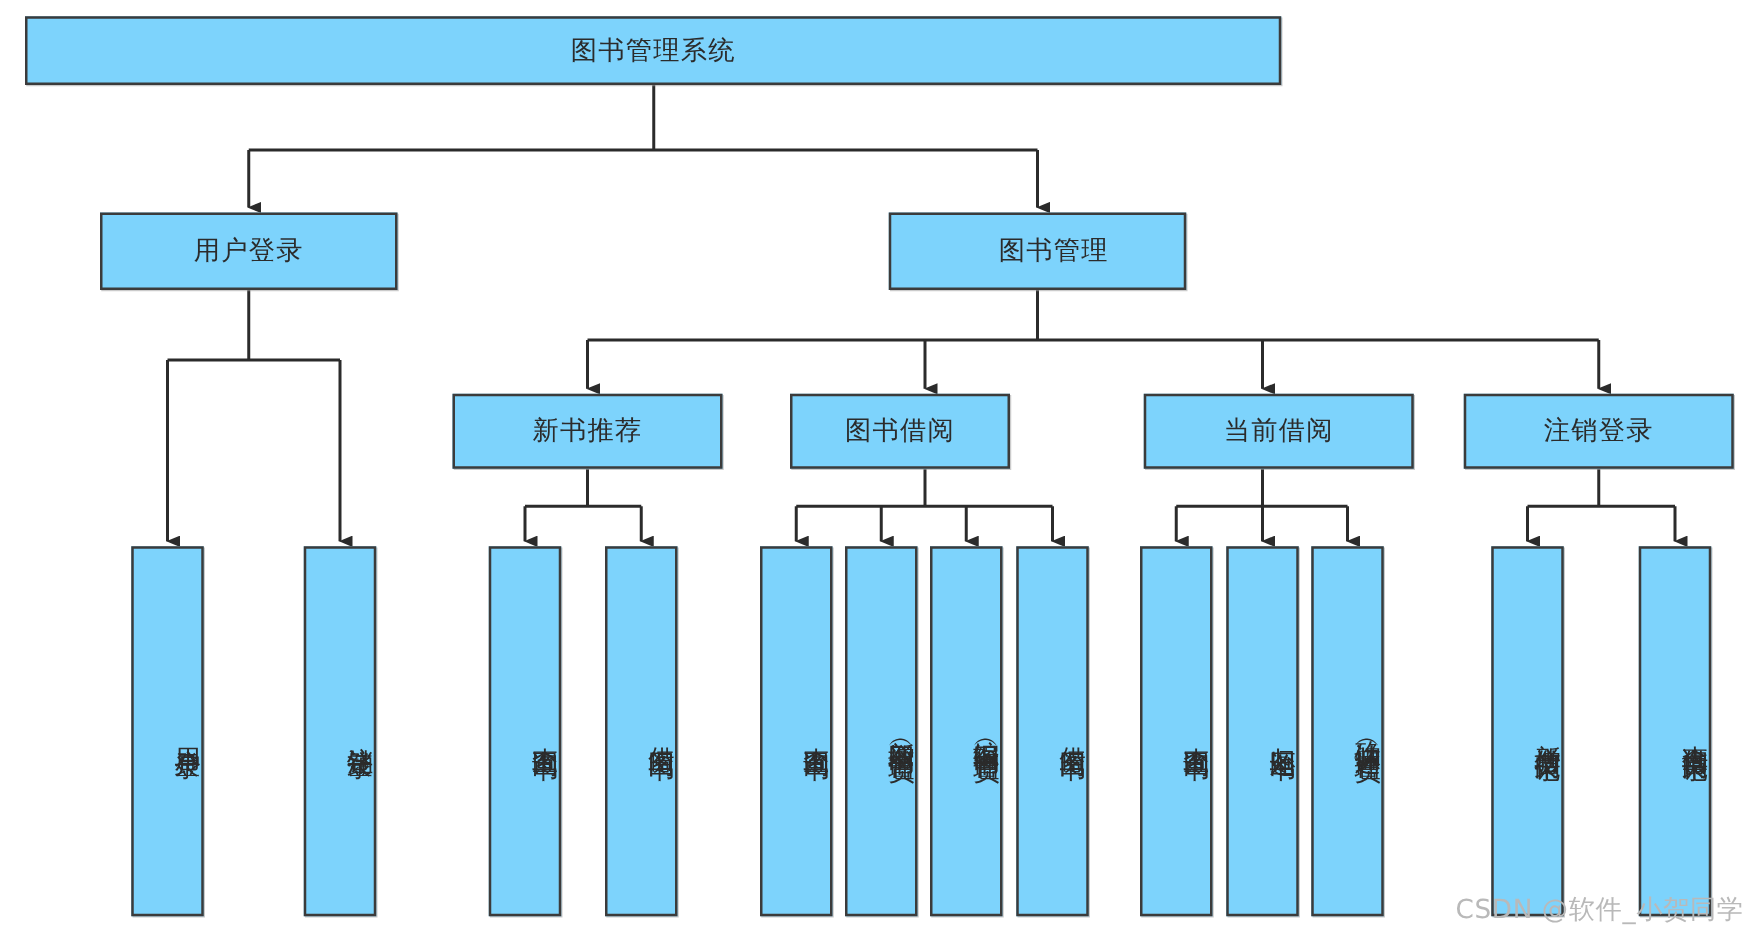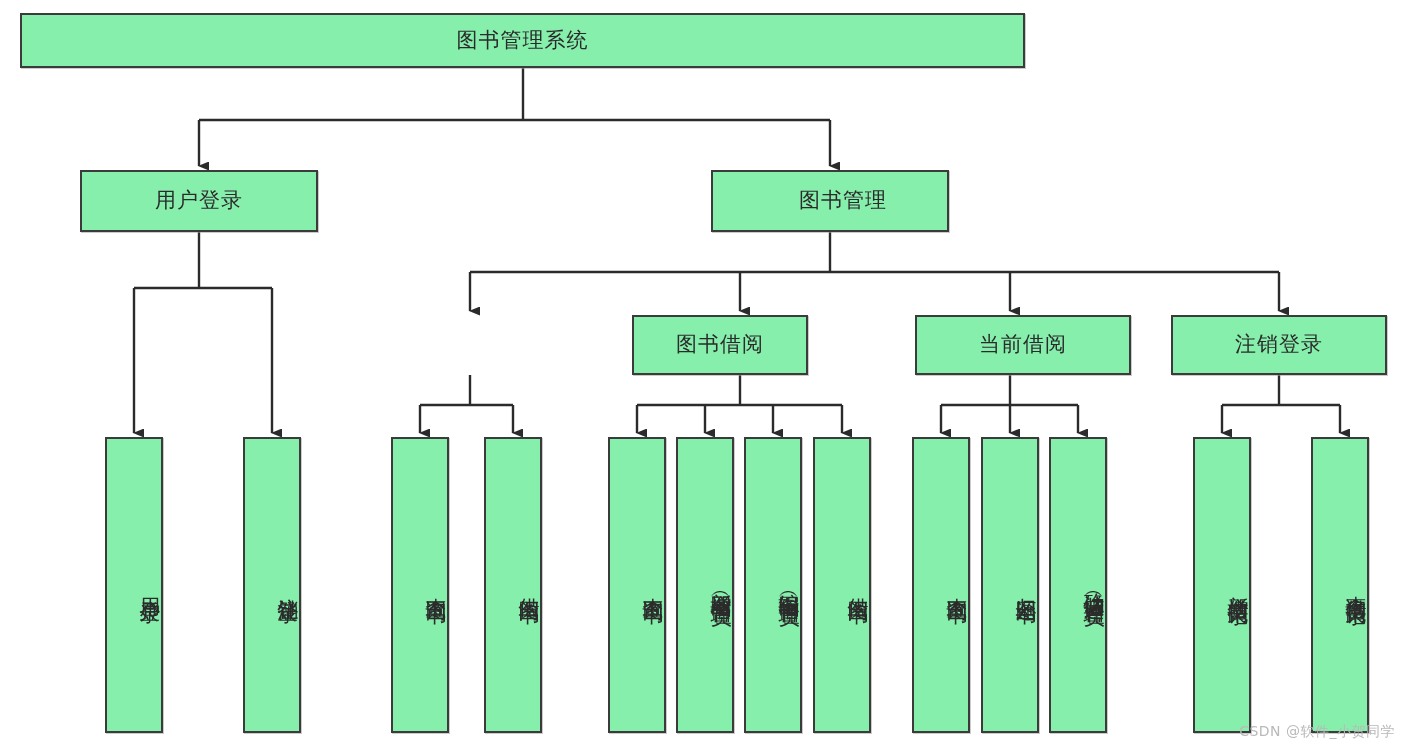--- a/index.html
+++ b/index.html
@@ -17,21 +17,21 @@
   }
   svg#wires{
     position:absolute;
     left:0; top:0;
     width:1405px; height:747px;
     pointer-events:none;
   }
   .node{
     position:absolute;
     box-sizing:border-box;
-    background:#86efac;
+    background:#7dd3fc;
     border:2px solid #3b3b3b;
     display:flex;
     align-items:center;
     justify-content:center;
     color:#2b2b2b;
     line-height:1.12;
     text-align:center;
     box-shadow:1px 1px 0 rgba(160,160,160,.55);
   }
   .node.horiz{
@@ -51,21 +51,21 @@
   .node.vert .vlabel{
     writing-mode:vertical-rl;
     text-orientation:upright;
     display:block;
     white-space:nowrap;
   }
   .watermark{
     position:absolute;
     right:10px;
     bottom:6px;
-    font-size:14px;
+    font-size:21px;
     color:#b9b9b9;
     letter-spacing:.5px;
     white-space:nowrap;
     user-select:none;
   }
 </style>
 </head>
 <body>
 
 <div id="canvas">
@@ -120,20 +120,21 @@
       <path d="M1222,405 L1222,433" marker-end="url(#arrow)"></path>
       <path d="M1340,405 L1340,433" marker-end="url(#arrow)"></path>
     </g>
   </svg>
 
   <div class="node horiz" style="left:20px;top:13px;width:1005px;height:55px;">图书管理系统</div>
 
   <div class="node horiz" style="left:80px;top:170px;width:238px;height:62px;">用户登录</div>
   <div class="node horiz" style="left:711px;top:170px;width:238px;height:62px;padding-left:32px;">图书管理</div>
 
+  <div class="node horiz" style="left:362px;top:315px;width:216px;height:60px;">新书推荐</div>
   <div class="node horiz" style="left:632px;top:315px;width:176px;height:60px;">图书借阅</div>
   <div class="node horiz" style="left:902px;top:315px;width:216px;height:60px;margin-left:13px;">当前借阅</div>
   <div class="node horiz" style="left:1171px;top:315px;width:216px;height:60px;">注销登录</div>
 
   <div class="node vert" style="left:105px;top:437px;width:58px;height:296px;">
     <span class="vlabel">用户登录</span>
   </div>
   <div class="node vert" style="left:243px;top:437px;width:58px;height:296px;">
     <span class="vlabel">注销登录</span>
   </div>

